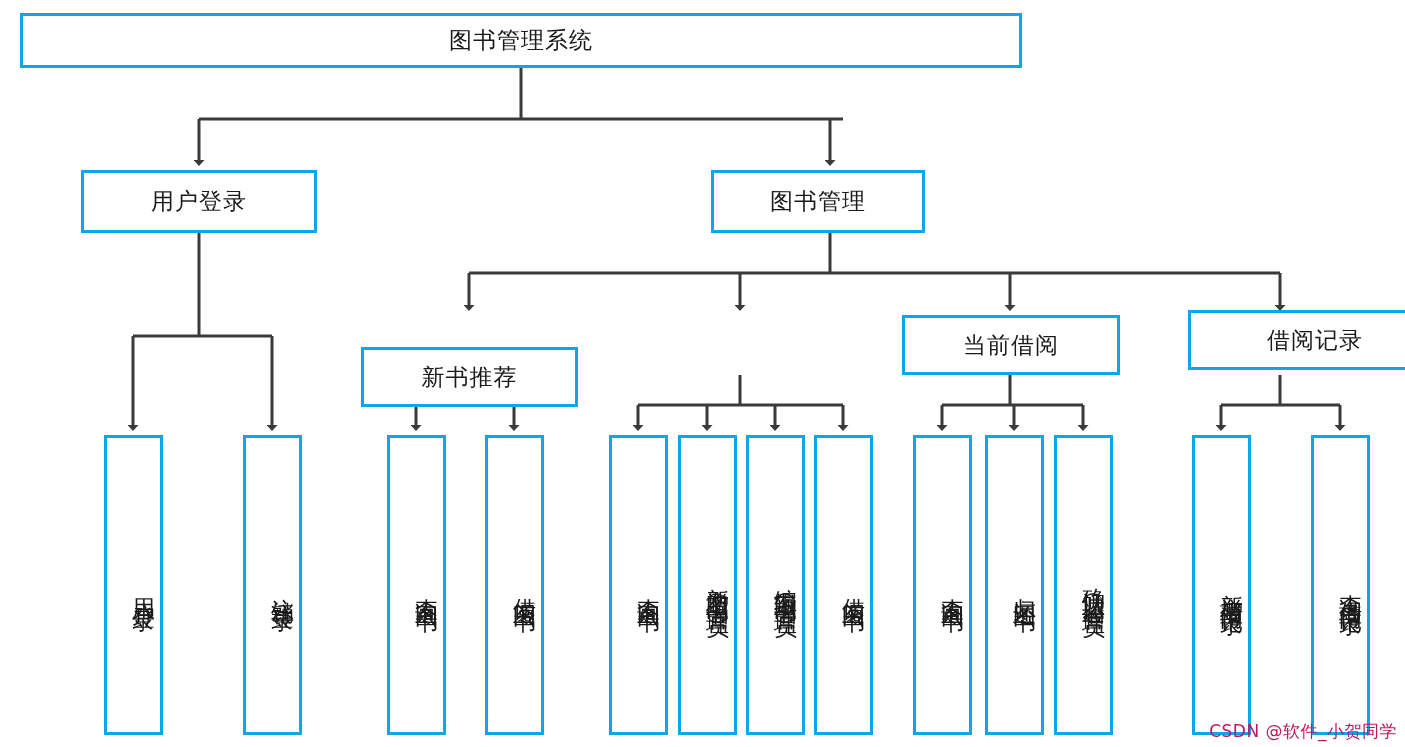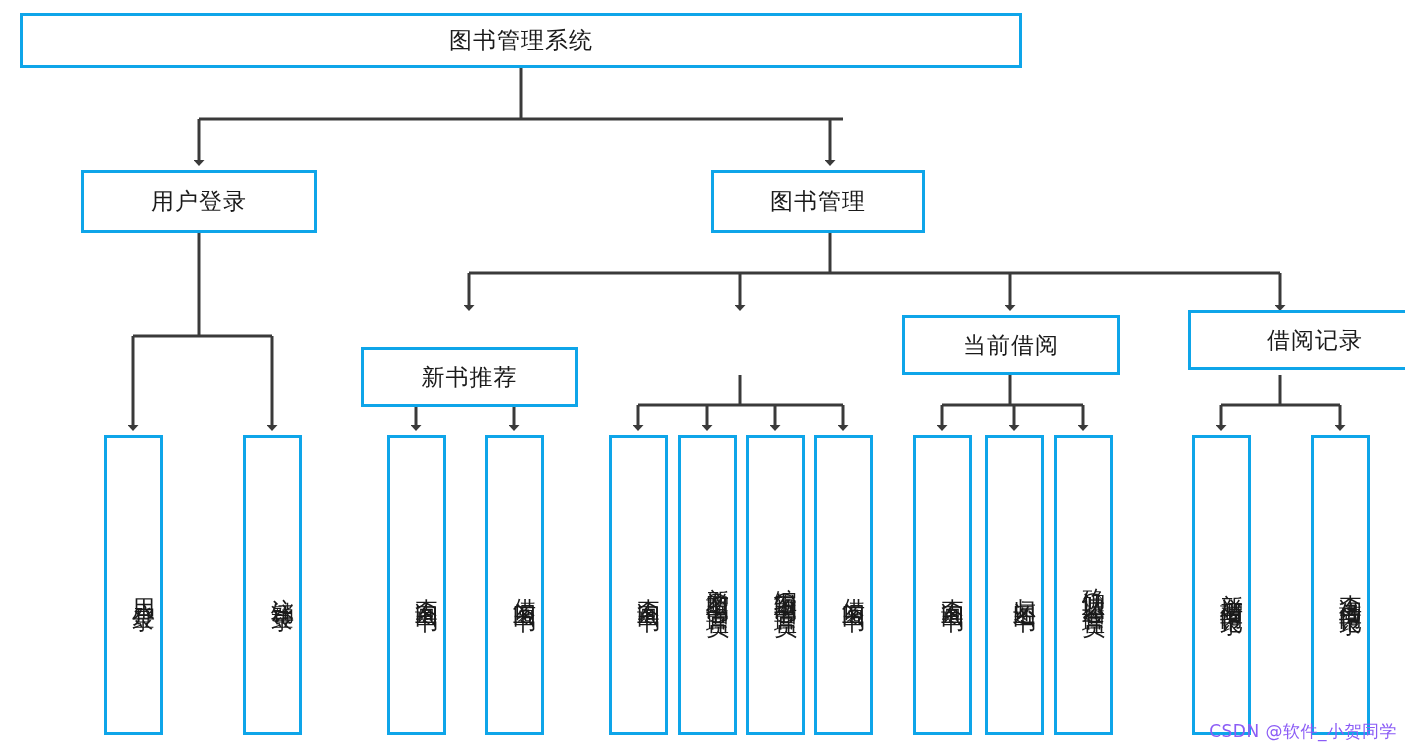--- a/index.html
+++ b/index.html
@@ -9,21 +9,21 @@
   svg.lines{position:absolute;left:0;top:0;width:1405px;height:747px;}
   .node{position:absolute;box-sizing:border-box;background:#ffffff;
         border:3px solid #0ea5e9;display:flex;align-items:center;
         justify-content:center;text-align:center;color:#1a1a1a;}
   .node.h{font-size:23px;letter-spacing:1px;}
   .node.v{writing-mode:vertical-rl;text-orientation:upright;
           font-size:23px;letter-spacing:4px;padding-top:6px;
           align-items:flex-start;justify-content:center;}
   .node.v.tall{align-items:flex-start;}
   #watermark{position:absolute;right:8px;bottom:4px;font-size:17px;
-             color:#8b5cf6;white-space:nowrap;letter-spacing:0.5px;text-align:center;}
+             color:#be185d;white-space:nowrap;letter-spacing:0.5px;text-align:center;}
 </style>
 </head>
 <body>
 
 <div id="diagram">
 
   <svg class="lines" viewBox="0 0 1405 747" xmlns="http://www.w3.org/2000/svg">
     <defs>
       <marker id="arrow" markerWidth="10" markerHeight="11" refX="3" refY="5.5" orient="auto" markerUnits="userSpaceOnUse">
         <path d="M0,0 L6,5.5 L0,11 z" fill="#3a3a3a"></path>

